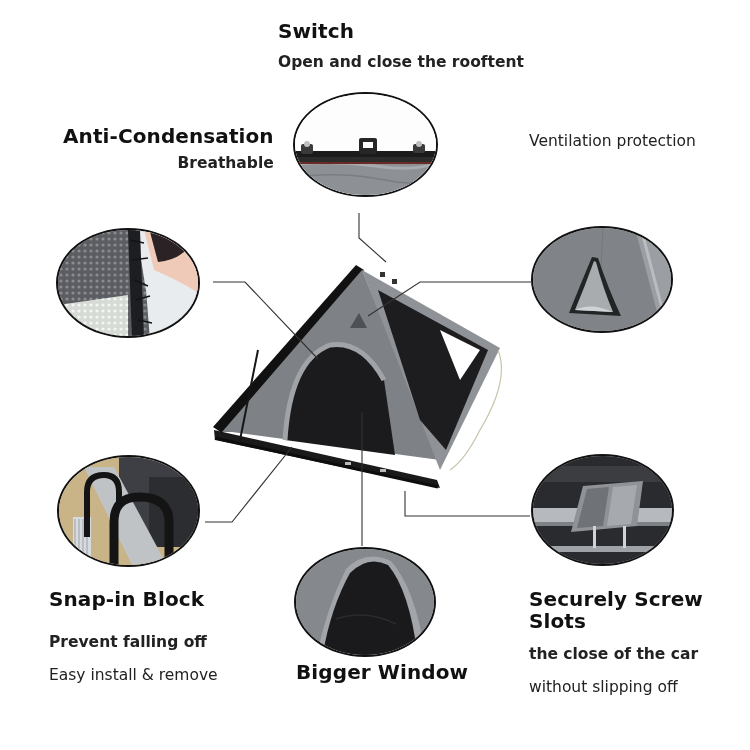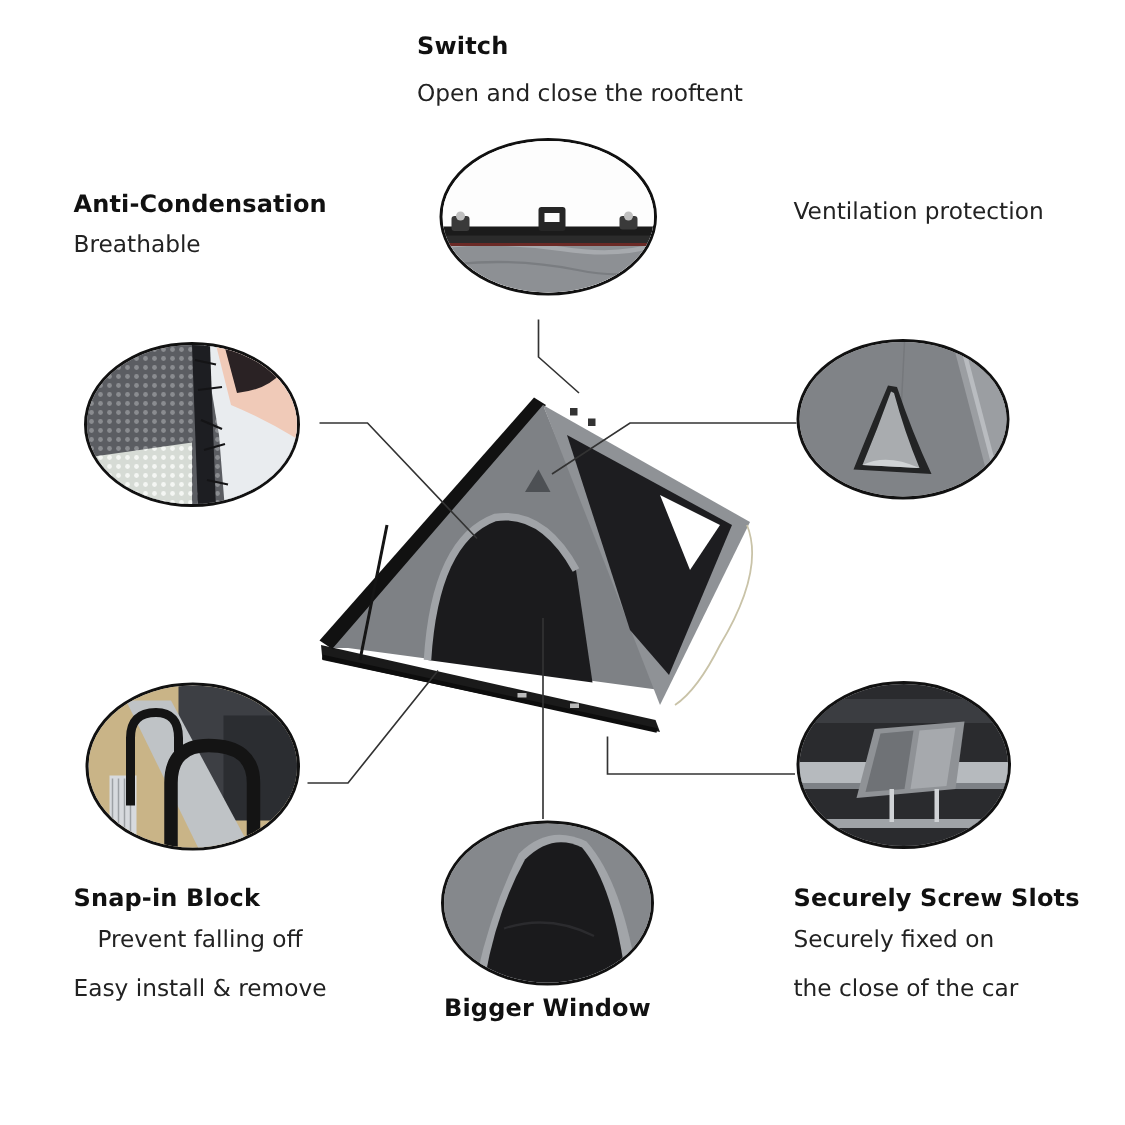--- a/index.html
+++ b/index.html
@@ -1,51 +1,51 @@
 <!DOCTYPE html>
 <html><head>
 <meta charset="utf-8">
 <style>
   html, body { margin:0; padding:0; background:#ffffff; }
   body { width:750px; height:750px; position:relative; overflow:hidden;
          font-family:"DejaVu Sans", "Liberation Sans", sans-serif; color:#111; }
   .feat { position:absolute; }
-  .feat .title { font-weight:bold; font-size:16px; letter-spacing:0.1px; line-height:22px; margin:0; color:#111; }
+  .feat .title { font-weight:bold; font-size:20px; letter-spacing:0.1px; line-height:22px; margin:0; color:#111; }
   .feat .line { font-size:15.5px; line-height:33px; margin:0; color:#222; }
-  .feat .title + .line { margin-top:6px; }
+  .feat .title + .line { margin-top:6px;font-weight:bold; }
   .circle { position:absolute; border:2px solid #111; border-radius:50%; overflow:hidden; box-sizing:border-box; background:#ccc; }
   svg.overlay { position:absolute; left:0; top:0; }
 </style>
 </head>
 <body>
 
 <div class="feat" style="left:278px; top:20px;">
   <p class="title">Switch</p>
   <p class="line" style="margin-top:4px;">Open and close the rooftent</p>
 </div>
 
-<div class="feat" style="left:49px; top:125px;">
+<div class="feat" style="left:63px; top:125px;">
   <p class="title">Anti-Condensation</p>
-  <p class="line" style="margin-top:0;">Breathable</p>
+  <p class="line" style="margin-top:0;text-align:right;">Breathable</p>
 </div>
 
 <div class="feat" style="left:529px; top:125px;">
   <p class="line" style="margin-top:0;">Ventilation protection</p>
 </div>
 
 <div class="feat" style="left:49px; top:588px;">
   <p class="title">Snap-in Block</p>
-  <p class="line" style="margin-top:0;text-align:center;">Prevent falling off</p>
+  <p class="line" style="margin-top:16px;">Prevent falling off</p>
   <p class="line">Easy install &amp; remove</p>
 </div>
 
 <div class="feat" style="left:529px; top:588px;">
   <p class="title">Securely Screw Slots</p>
-  <p class="line" style="margin-top:0;">Securely fixed on</p>
   <p class="line">the close of the car</p>
+  <p class="line">without slipping off</p>
 </div>
 
 <div class="feat" style="left:296px; top:661px;">
   <p class="title">Bigger Window</p>
 </div>
 
 <div class="circle" style="left:293px; top:92px; width:145px; height:105px; background:#fff;">
   <svg width="145" height="105" viewBox="0 0 145 105">
     <rect x="0" y="0" width="145" height="105" fill="#fdfdfd"></rect>
     <rect x="0" y="60" width="145" height="45" fill="#8d9094"></rect>

